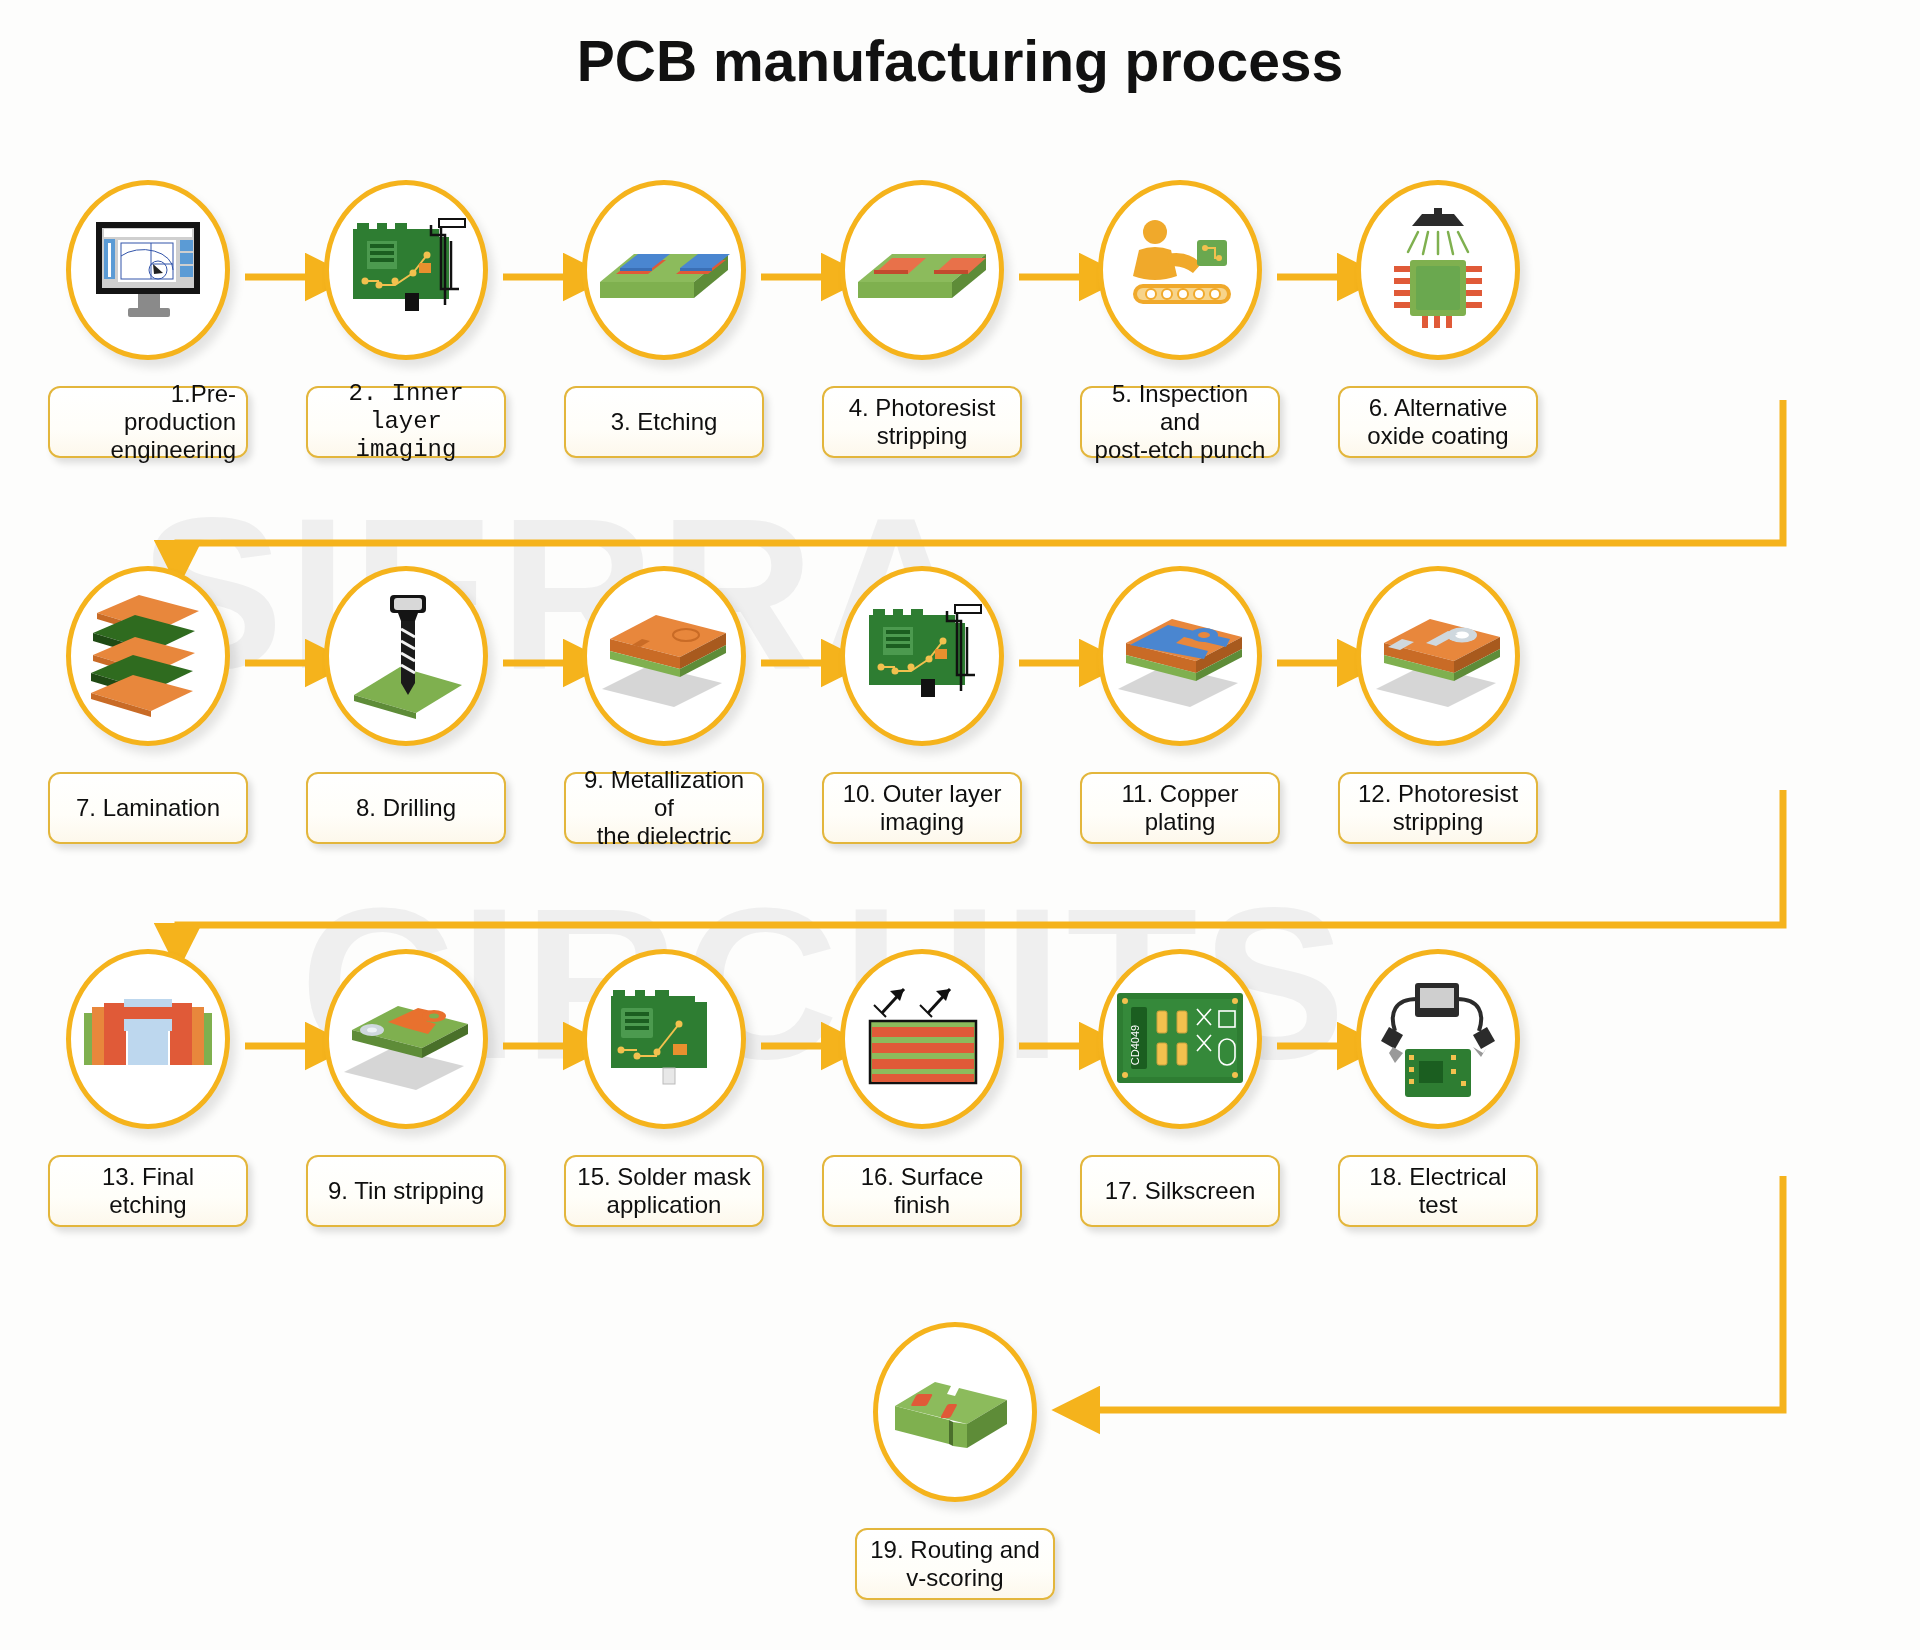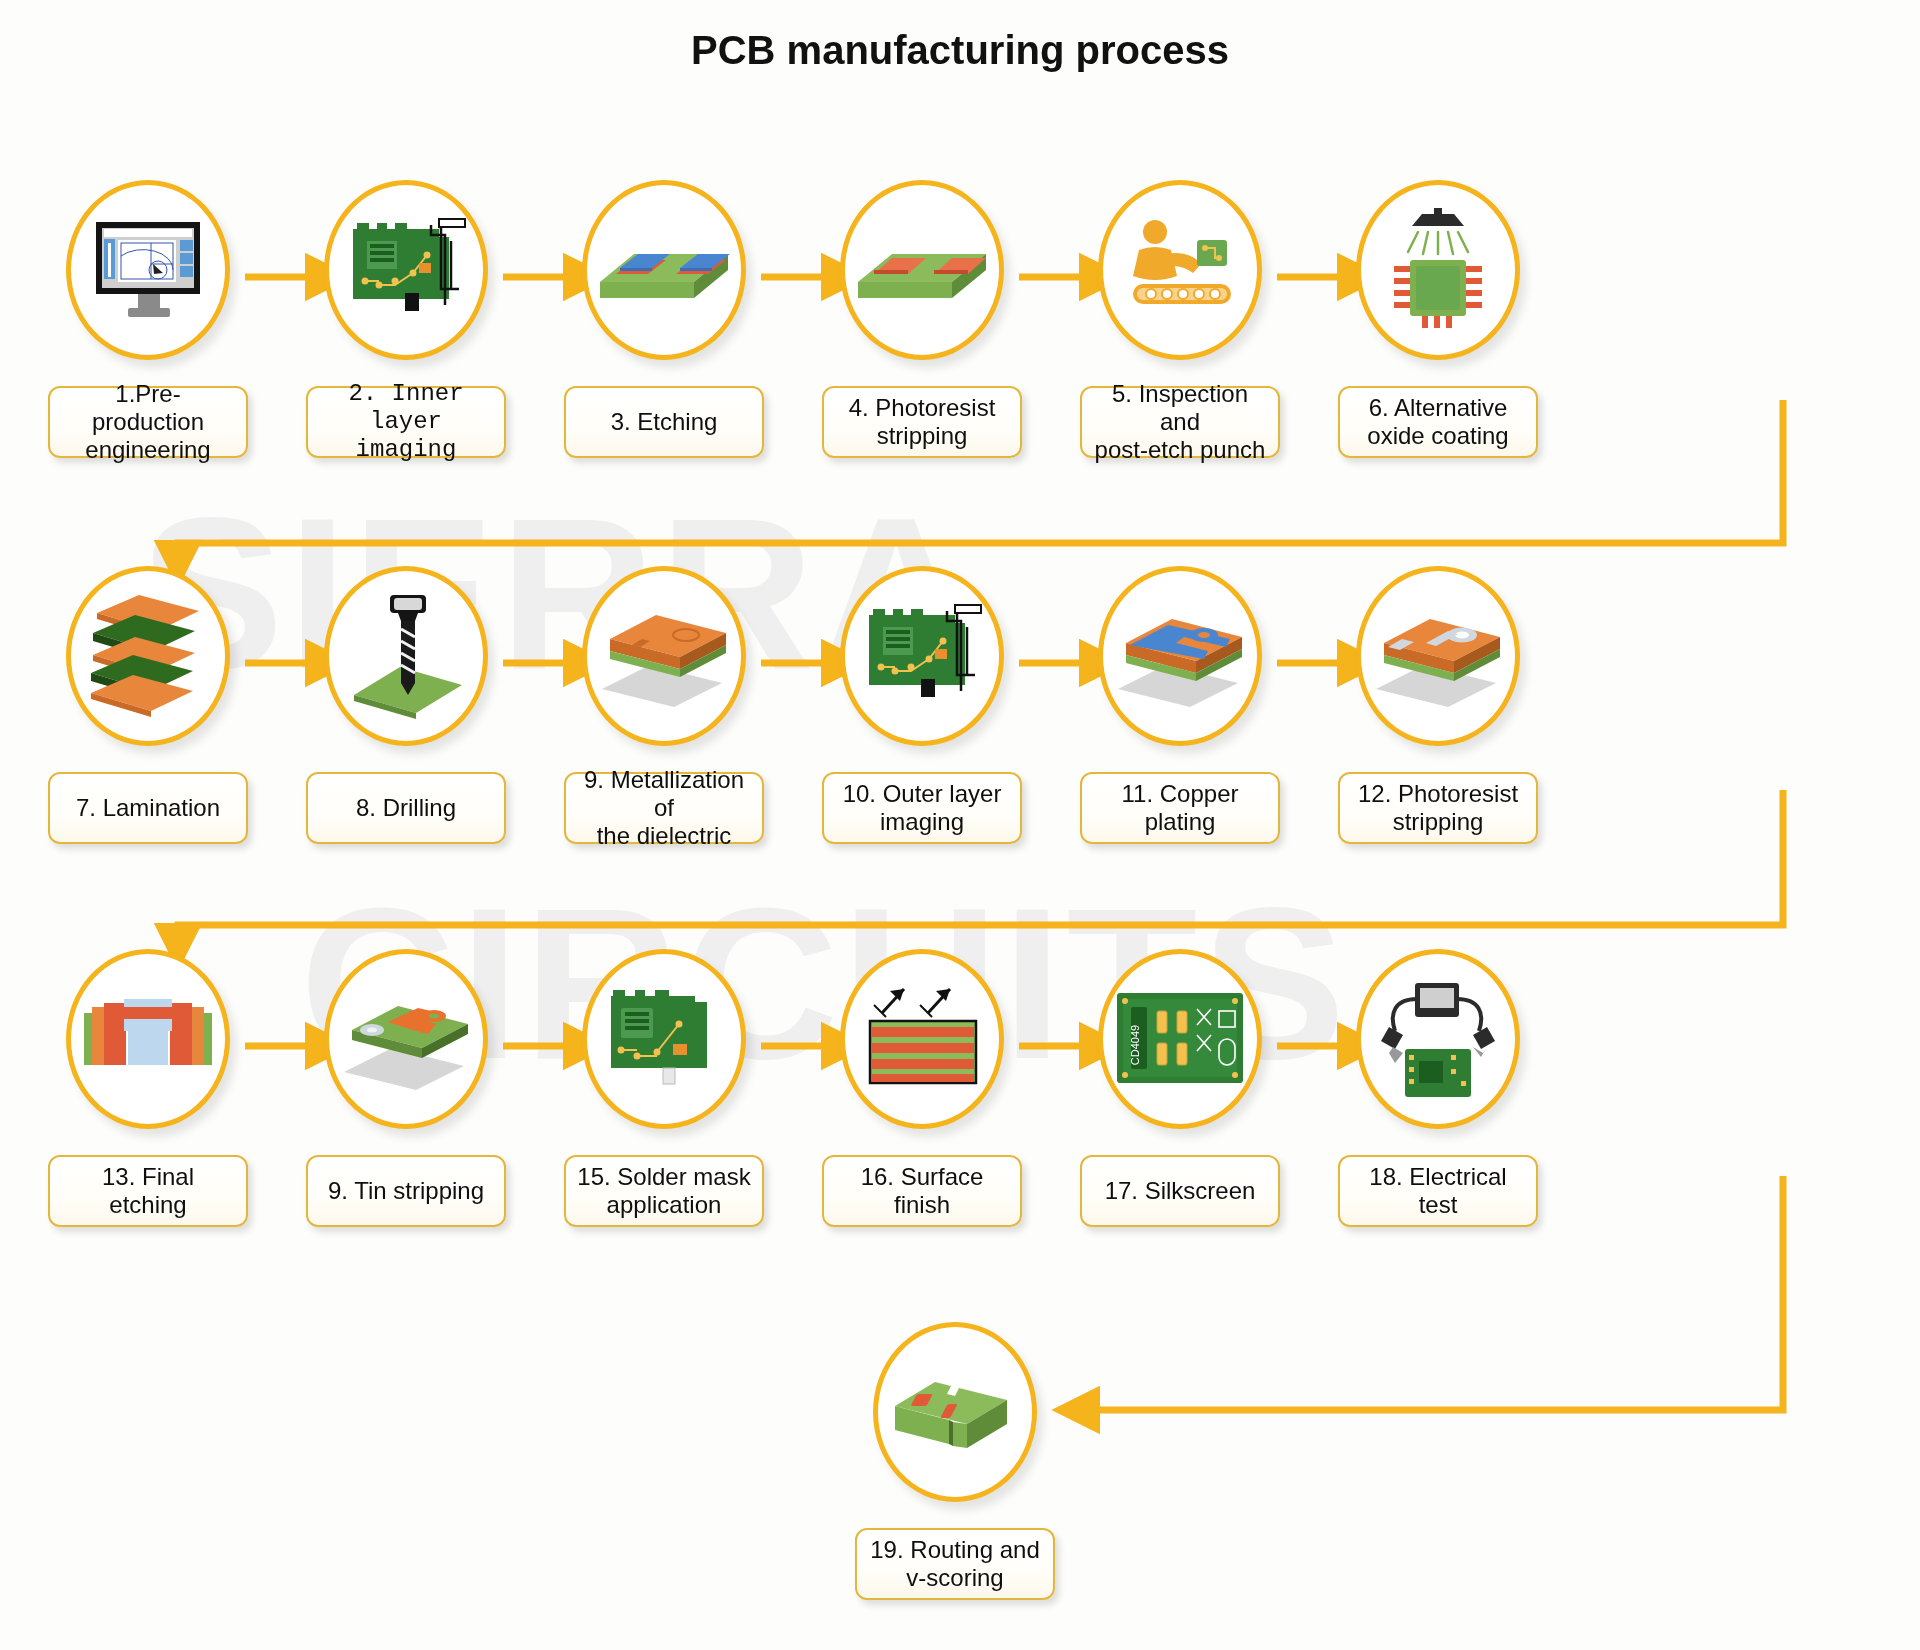--- a/index.html
+++ b/index.html
@@ -21,21 +21,21 @@
     white-space:nowrap;
     z-index:0;
   }
   .wm1{left:140px;top:470px;font-size:215px;}
   .wm2{left:300px;top:860px;font-size:215px;}
 
   
   .title{
     position:absolute;left:0;right:0;top:28px;
     text-align:center;
-    font-size:40px;font-weight:700;color:#111;
+    font-size:57px;font-weight:700;color:#111;
     z-index:5;
   }
 
   
   svg.links{position:absolute;left:0;top:0;width:1920px;height:1650px;z-index:1;overflow:visible;}
 
   
   .node{position:absolute;z-index:3;}
   .circle{
     position:relative;
@@ -127,21 +127,21 @@
           <line x1="63" y1="27" x2="63" y2="63"></line>
           <line x1="63" y1="48" x2="85" y2="48"></line>
           <path d="M33,40 a30,20 0 0 1 52,14"></path>
           <circle cx="70" cy="54" r="9"></circle>
         </g>
         <path d="M65,48 l10,9 l-9,1 z" fill="#222"></path>
         <rect x="50" y="78" width="22" height="14" fill="#8a8a8a"></rect>
         <rect x="40" y="92" width="42" height="9" rx="2" fill="#8a8a8a"></rect>
       </svg>
     </div>
-    <div class="label two" style="height:72px;">1.Pre-production<br>engineering</div>
+    <div class="label two" style="height:72px;text-align:right;">1.Pre-production<br>engineering</div>
   </div>
 
   <div class="node" style="left:306px;top:180px;width:200px;font-family:Liberation Mono, monospace;">
     <div class="circle">
       <svg width="126" height="118" viewBox="0 0 126 118">
         <path d="M10,18 h86 v8 h10 v62 h-96 z" fill="#2E7D32"></path>
         <path d="M14,12 h12 v8 h8 v-8 h10 v8 h8 v-8 h12 v8 h22 v12 h-72 z" fill="#2E7D32"></path>
         <rect x="24" y="30" width="30" height="28" fill="#4C9A4F"></rect>
         <g fill="#1b5e20">
           <rect x="27" y="33" width="24" height="4"></rect>

